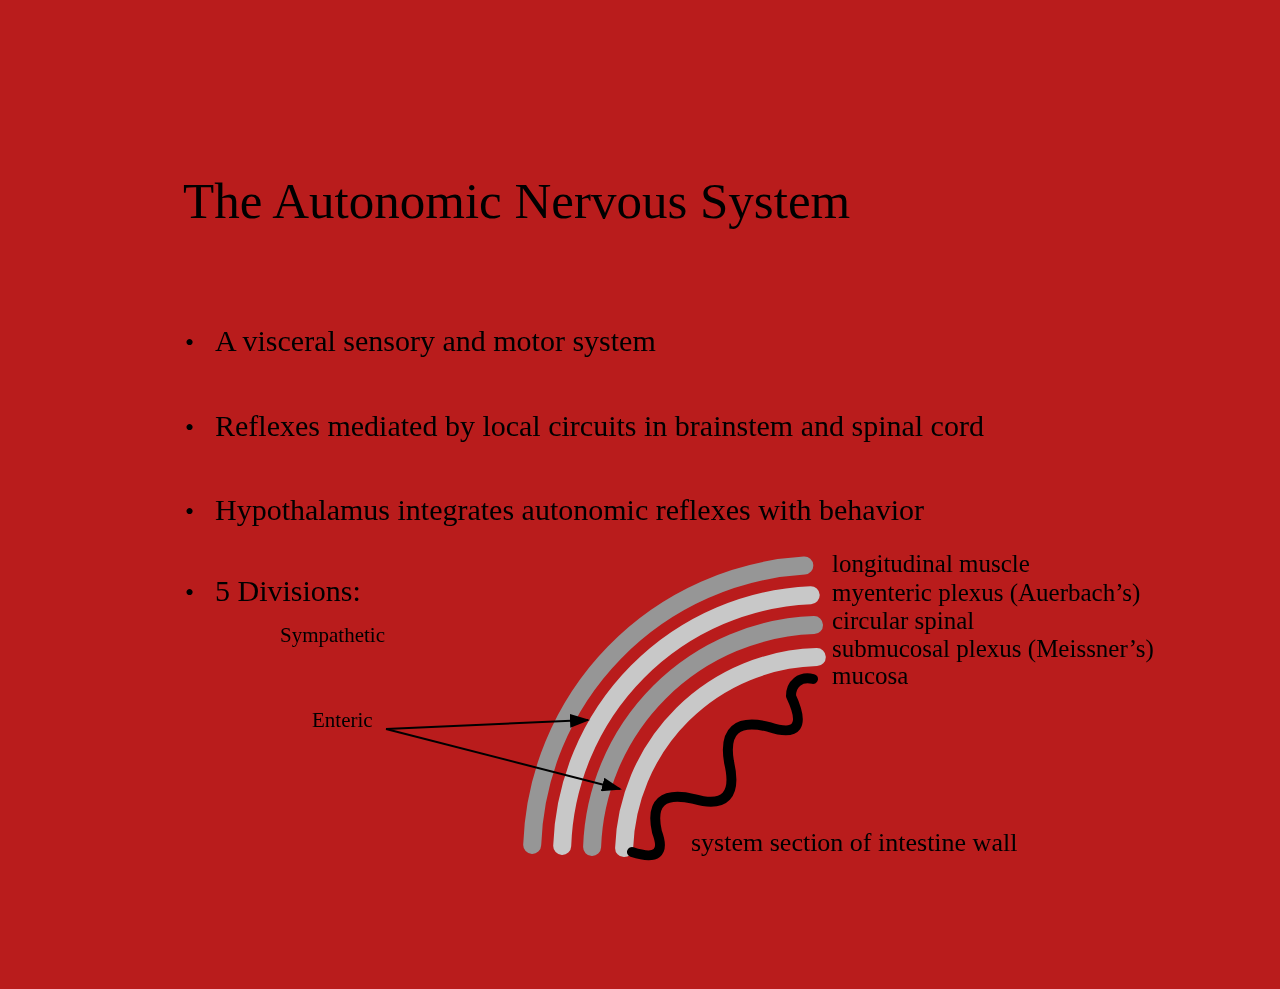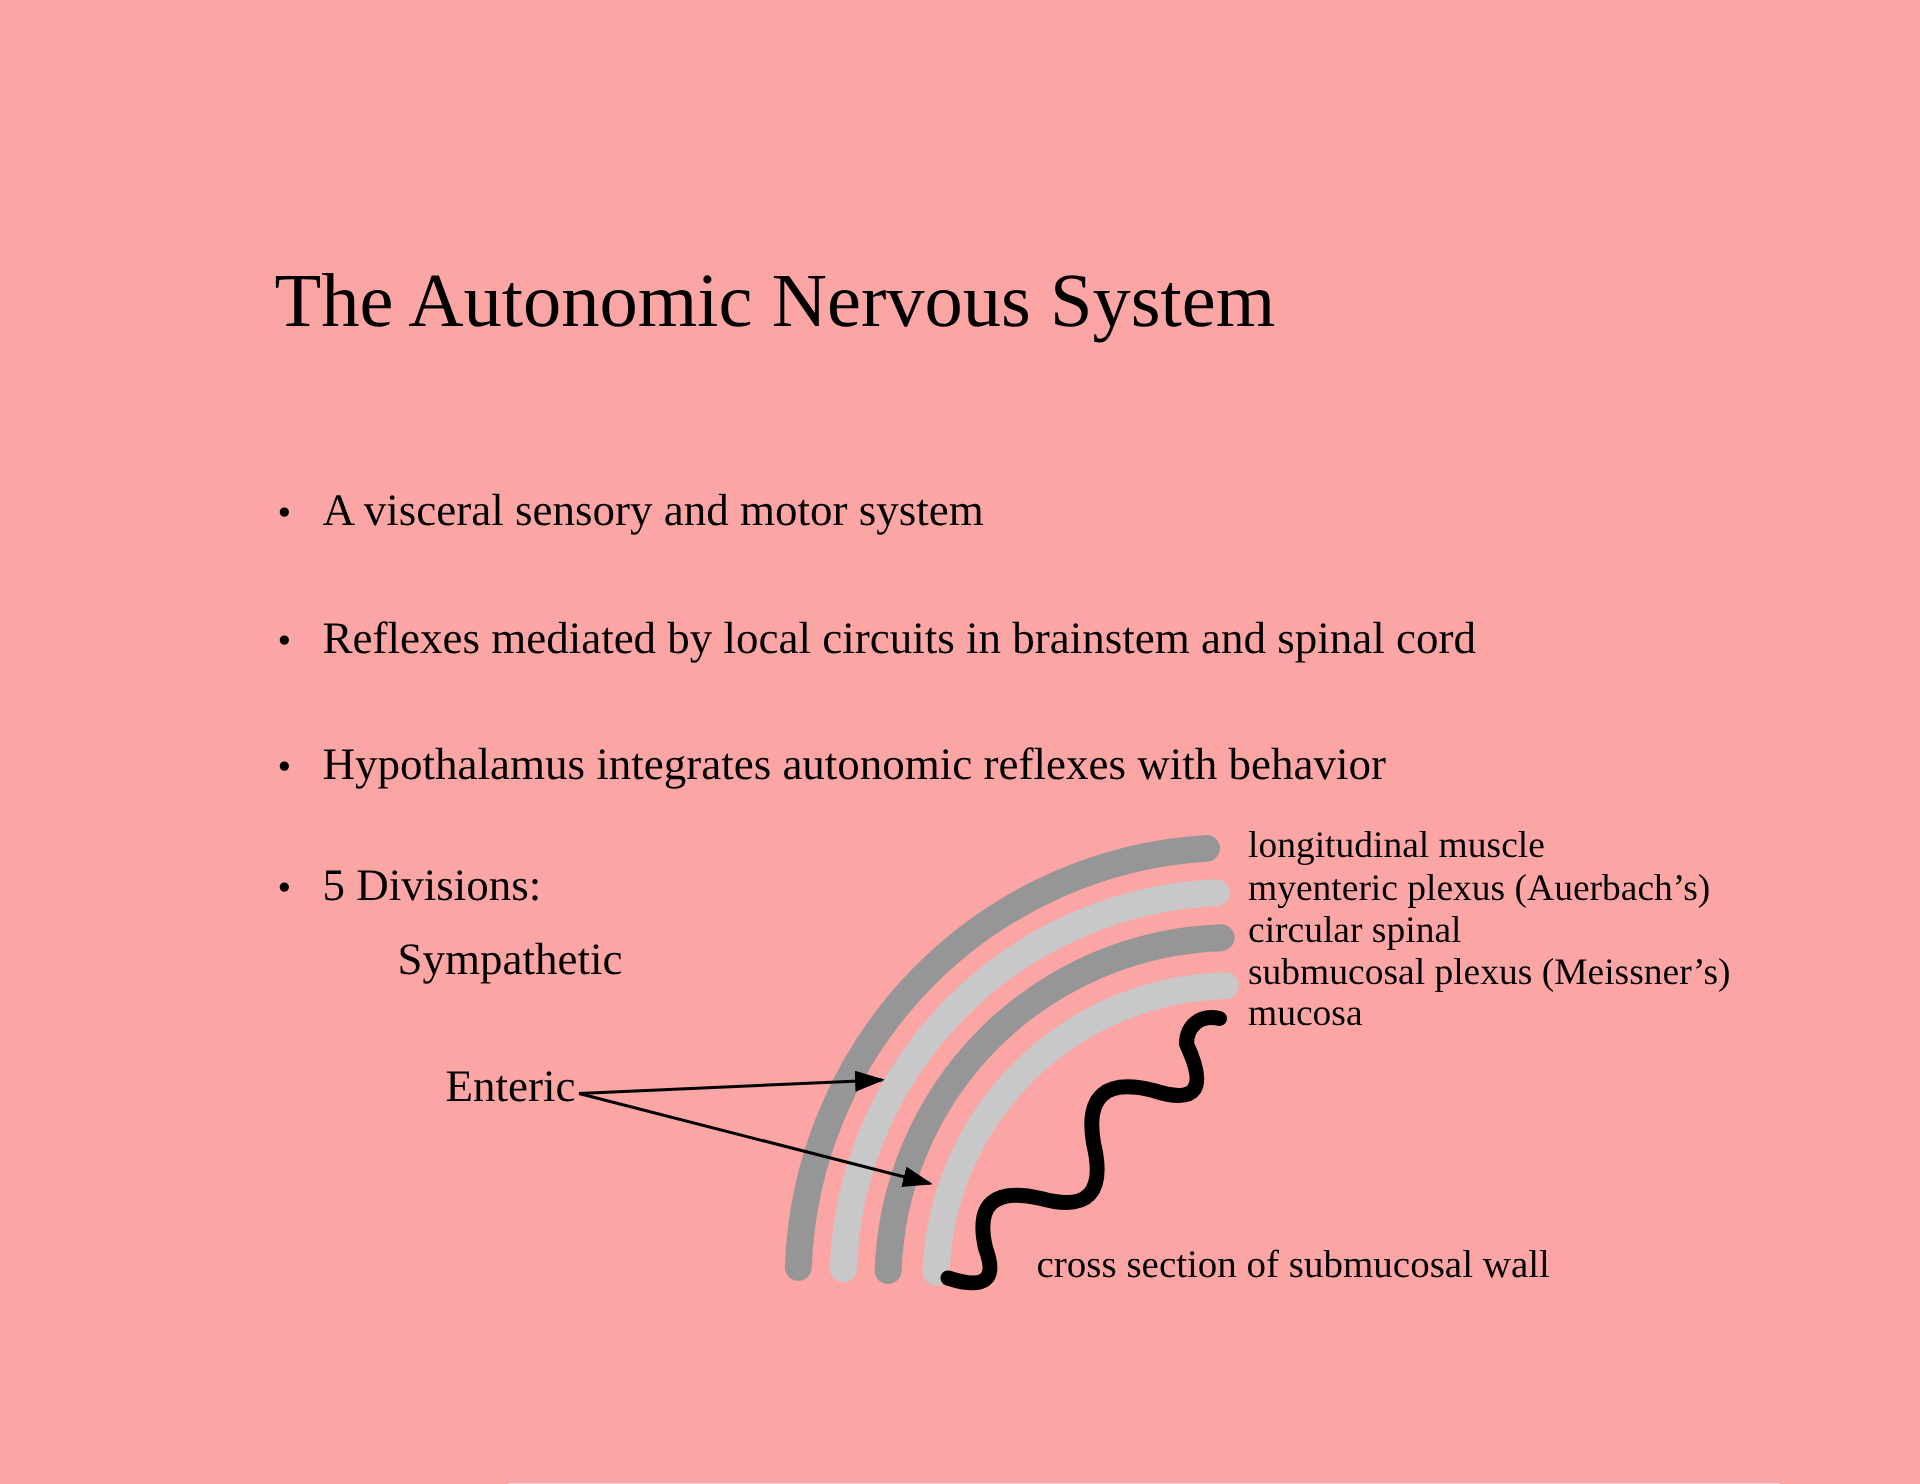--- a/index.html
+++ b/index.html
@@ -4,21 +4,21 @@
 <style>
   html, body {
     margin: 0;
     padding: 0;
     background: #ffffff;
   }
   .slide {
     position: relative;
     width: 1280px;
     height: 989px;
-    background: #fca5a5;
+    background: #b91c1c;
     overflow: hidden;
     font-family: "Liberation Serif", "DejaVu Serif", serif;
     color: #000000;
   }
   .slide-title {
     position: absolute;
     left: 183px;
     top: 176px;
     font-size: 51px;
     font-weight: normal;
@@ -40,22 +40,22 @@
     display: inline-block;
     width: 30px;
     font-size: 26px;
   }
   .b1 { top: 326px; }
   .b2 { top: 411px; }
   .b3 { top: 495px; }
   .b4 { top: 576px; }
   .division-line {
     position: absolute;
-    left: 265px;
-    font-size: 30px;
+    left: 280px;
+    font-size: 21px;
     line-height: 1;
     white-space: nowrap;
   }
   .d1 { top: 625px; }
   .d2 { top: 668px; }
   .d3 { top: 710px; margin-left: 32px; }
   .layer-label {
     position: absolute;
     left: 832px;
     font-size: 25px;
@@ -140,15 +140,15 @@
 
     <line x1="386" y1="729" x2="620" y2="789" stroke-width="2" marker-end="url(#ah)" stroke="#000000"></line>
   </svg>
 
   <div class="layer-label l1">longitudinal muscle</div>
   <div class="layer-label l2">myenteric plexus (Auerbach’s)</div>
   <div class="layer-label l3">circular spinal</div>
   <div class="layer-label l4">submucosal plexus (Meissner’s)</div>
   <div class="layer-label l5">mucosa</div>
 
-  <div class="diagram-caption">cross section of submucosal wall</div>
+  <div class="diagram-caption">system section of intestine wall</div>
 
 </div>
 
 </body></html>

